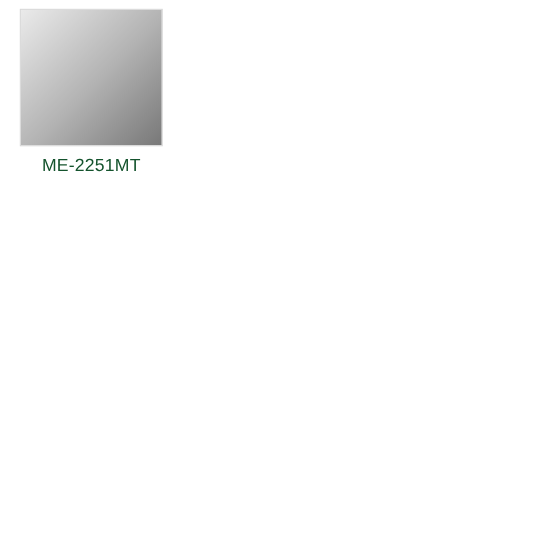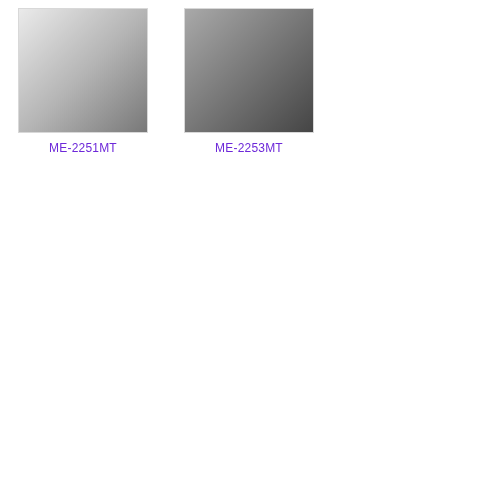--- a/index.html
+++ b/index.html
@@ -36,36 +36,32 @@
 
   .swatch-chip {
     width: 130px;
     height: 125px;
     border: 1px solid #d8d8d8;
     display: block;
   }
 
   .swatch-label {
     margin-top: 9px;
-    font-size: 12px;
+    font-size: 16px;
     line-height: 1.1;
-    color: #6d28d9;
+    color: #14532d;
     letter-spacing: 0.2px;
     text-align: center;
     white-space: nowrap;
     font-family: "Liberation Sans", sans-serif;
   }
 </style>
 </head>
 <body>
 
 <div id="swatch-gallery">
   <div class="swatch-grid">
       <div class="swatch-cell">
         <div class="swatch-chip" style="background: linear-gradient(135deg, rgb(234, 234, 234) 0%, rgb(180, 180, 180) 52%, rgb(120, 120, 120) 100%); border-color: rgb(216, 216, 216);"></div>
         <div class="swatch-label">ME-2251MT</div>
       </div>
-      <div class="swatch-cell">
-        <div class="swatch-chip" style="background: linear-gradient(135deg, rgb(169, 169, 169) 0%, rgb(117, 117, 117) 52%, rgb(69, 69, 69) 100%); border-color: rgb(216, 216, 216);"></div>
-        <div class="swatch-label">ME-2253MT</div>
-      </div>
     </div>
 </div>
 
 </body></html>

